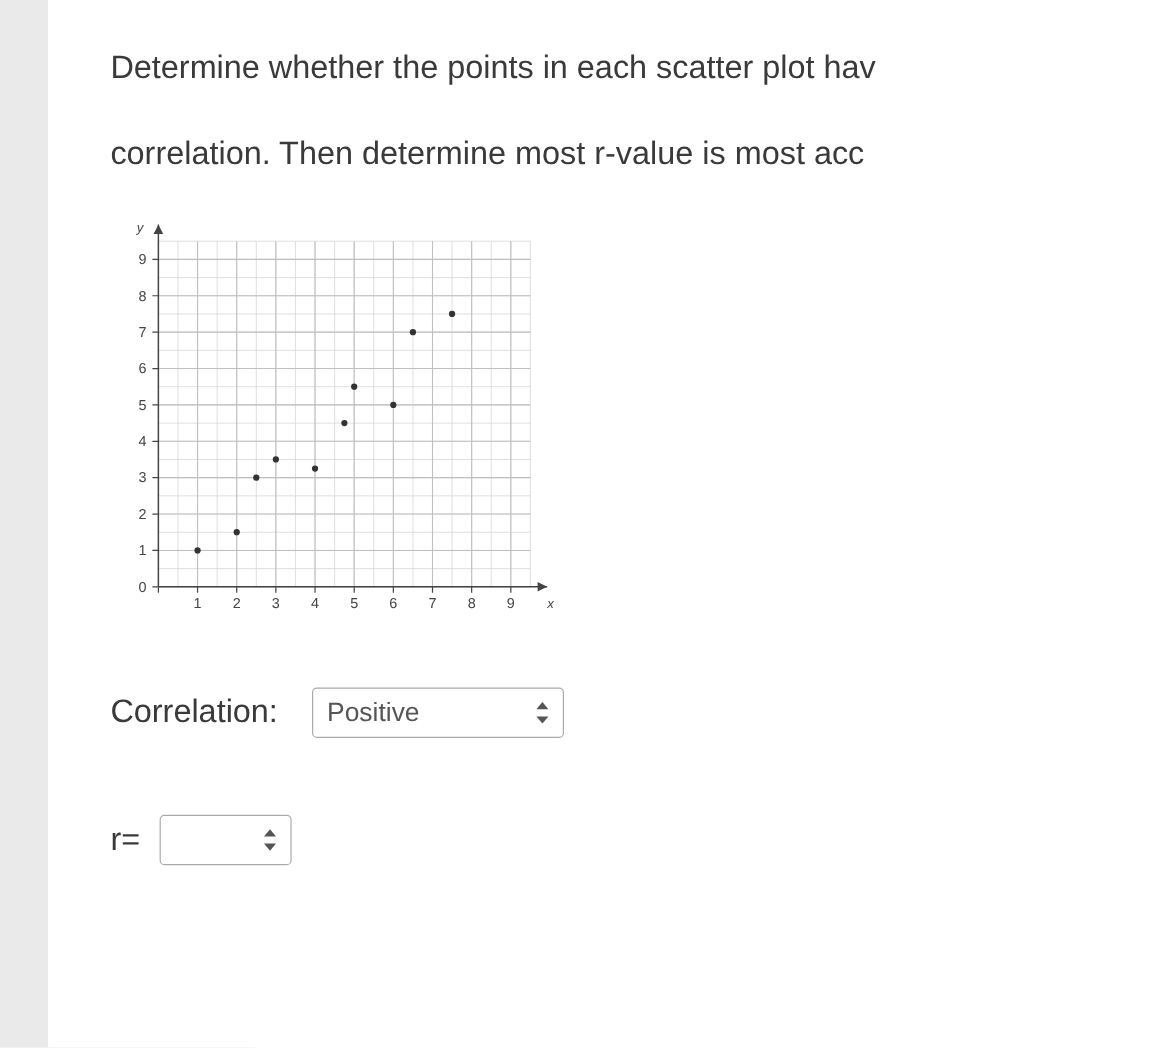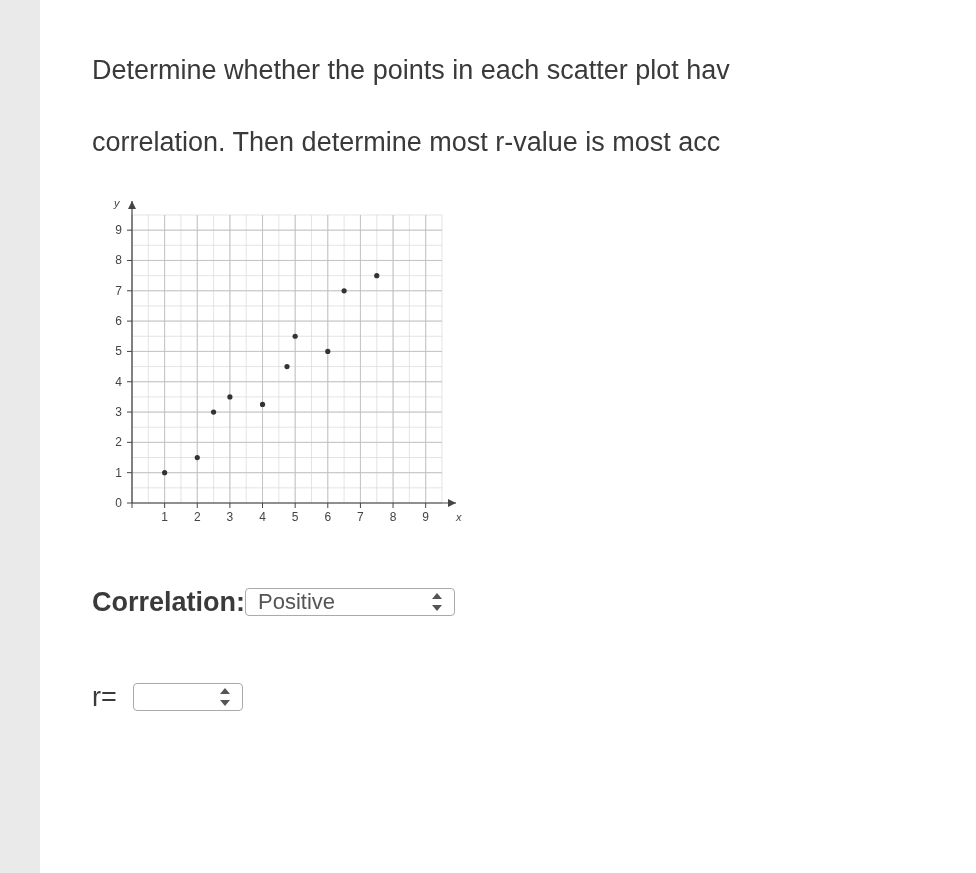--- a/index.html
+++ b/index.html
@@ -25,21 +25,21 @@
     background: #eaeaea;
     border-right: 1px solid #dcdcdc;
   }
   .content {
     position: absolute;
     left: 40px;
     top: 0;
     right: 0;
     bottom: 0;
     background: #ffffff;
-    padding: 52px 0 0 52px;
+    padding: 38px 0 0 52px;
     box-sizing: border-box;
   }
   .prompt-line {
     font-size: 27px;
     color: #3a3a3a;
     line-height: 1.35;
     margin-bottom: 36px;
     white-space: nowrap;
   }
   .chart-wrap {
@@ -49,30 +49,29 @@
   .answers {
     font-size: 27px;
     color: #3a3a3a;
   }
   .answer-row {
     display: flex;
     align-items: center;
     margin-bottom: 64px;
   }
   .answer-label {
-    margin-right: 0;
-    font-weight: bold;
+    margin-right: 28px;
   }
   .select-box {
     display: inline-flex;
     align-items: center;
     justify-content: space-between;
     border: 1px solid #aaa;
     border-radius: 4px;
-    height: 28px;
+    height: 42px;
     padding: 0 10px 0 12px;
     font-size: 22px;
     color: #555;
     background: #fff;
     box-sizing: border-box;
   }
   .select-box.wide { width: 210px; }
   .select-box.narrow { width: 110px; }
   .select-value {
     flex: 1;

